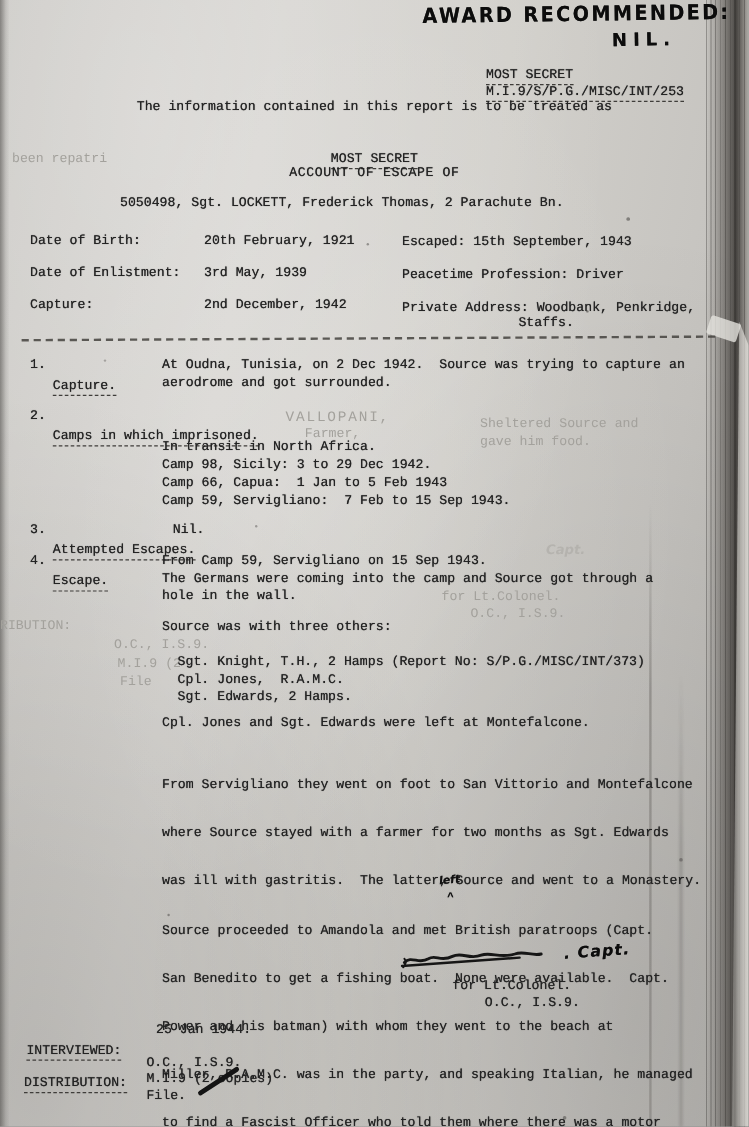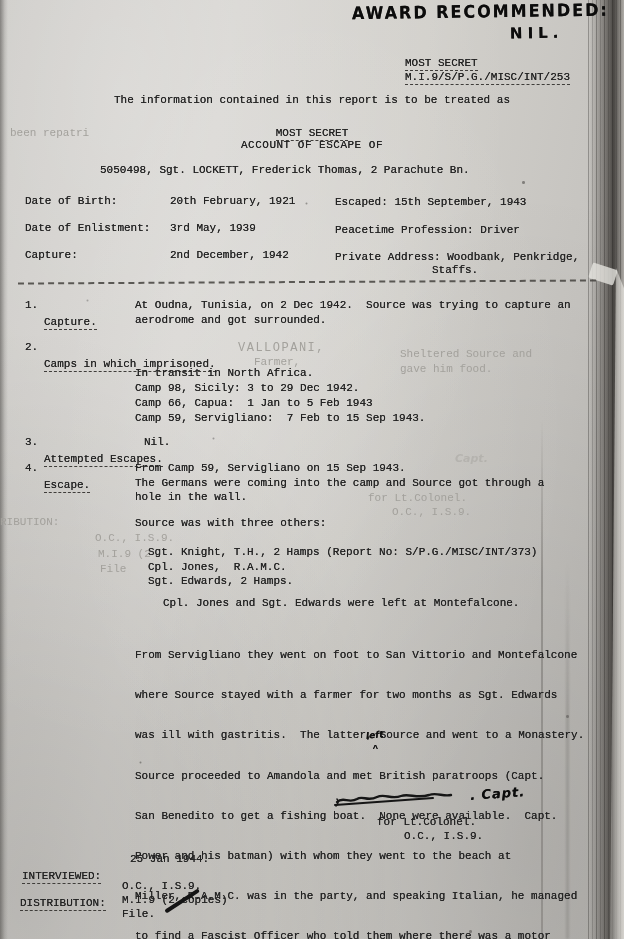--- a/index.html
+++ b/index.html
@@ -96,21 +96,21 @@
   <div class="bt" style="left:95px;top:532px;">O.C., I.S.9.</div>
   <div class="bt" style="left:98px;top:548px;">M.I.9 (2</div>
   <div class="bt" style="left:100px;top:563px;">File</div>
 
   <div class="abs hand award1" style="left:352px;top:2px;">AWARD RECOMMENDED:</div>
   <div class="abs hand award2" style="left:510px;top:24px;">NIL.</div>
 
   <div class="abs typed" style="left:405px;top:40px;"><span class="u">MOST SECRET</span></div>
   <div class="abs typed" style="left:405px;top:54px;"><span class="u">M.I.9/S/P.G./MISC/INT/253</span></div>
 
-  <div class="abs typed center" style="top:94px;text-align:center;">The information contained in this report is to be treated as</div>
+  <div class="abs typed center" style="top:84px;text-align:center;">The information contained in this report is to be treated as</div>
   <div class="abs typed center" style="top:110px;"><span class="u">MOST SECRET</span></div>
 
   <div class="abs typed center small-caps" style="top:139px;">ACCOUNT OF ESCAPE OF</div>
   <div class="abs typed" style="left:100px;top:164px;">5050498, Sgt. LOCKETT, Frederick Thomas, 2 Parachute Bn.</div>
 
   <div>
     <div class="abs typed" style="left:25px;top:195px;">Date of Birth:</div>
     <div class="abs typed" style="left:170px;top:195px;">20th February, 1921</div>
     <div class="abs typed" style="left:335px;top:196px;"><span>Escaped:</span><span> </span><span>15th September, 1943</span></div>
 
@@ -147,21 +147,21 @@
   <div class="abs typed" style="left:135px;top:462px;">From Camp 59, Servigliano on 15 Sep 1943.</div>
   <div class="abs typed" style="left:135px;top:477px;">The Germans were coming into the camp and Source got through a</div>
   <div class="abs typed" style="left:135px;top:491px;">hole in the wall.</div>
 
   <div class="abs typed" style="left:135px;top:517px;">Source was with three others:</div>
 
   <div class="abs typed" style="left:148px;top:546px;">Sgt. Knight, T.H., 2 Hamps (Report No: S/P.G./MISC/INT/373)</div>
   <div class="abs typed" style="left:148px;top:561px;">Cpl. Jones,  R.A.M.C.</div>
   <div class="abs typed" style="left:148px;top:575px;">Sgt. Edwards, 2 Hamps.</div>
 
-  <div class="abs typed" style="left:135px;top:597px;margin-left:28px;">Cpl. Jones and Sgt. Edwards were left at Montefalcone.</div>
+  <div class="abs typed" style="left:135px;top:597px;">Cpl. Jones and Sgt. Edwards were left at Montefalcone.</div>
 
   <div class="abs typed" style="left:135px;top:622px;">
     <div class="p4line">From Servigliano they went on foot to San Vittorio and Montefalcone</div>
     <div class="p4line">where Source stayed with a farmer for two months as Sgt. Edwards</div>
     <div class="p4line"><span>was ill with gastritis.  The latter,</span><span class="ins"><span class="ins-word">left</span><span class="ins-caret">^</span></span><span>Source and went to a Monastery.</span></div>
     <div class="p4line">Source proceeded to Amandola and met British paratroops (Capt.</div>
     <div class="p4line">San Benedito to get a fishing boat.  None were available.  Capt.</div>
     <div class="p4line">Power and his batman) with whom they went to the beach at</div>
     <div class="p4line">Miller, R.A.M.C. was in the party, and speaking Italian, he managed</div>
     <div class="p4line">to find a Fascist Officer who told them where there was a motor</div>

